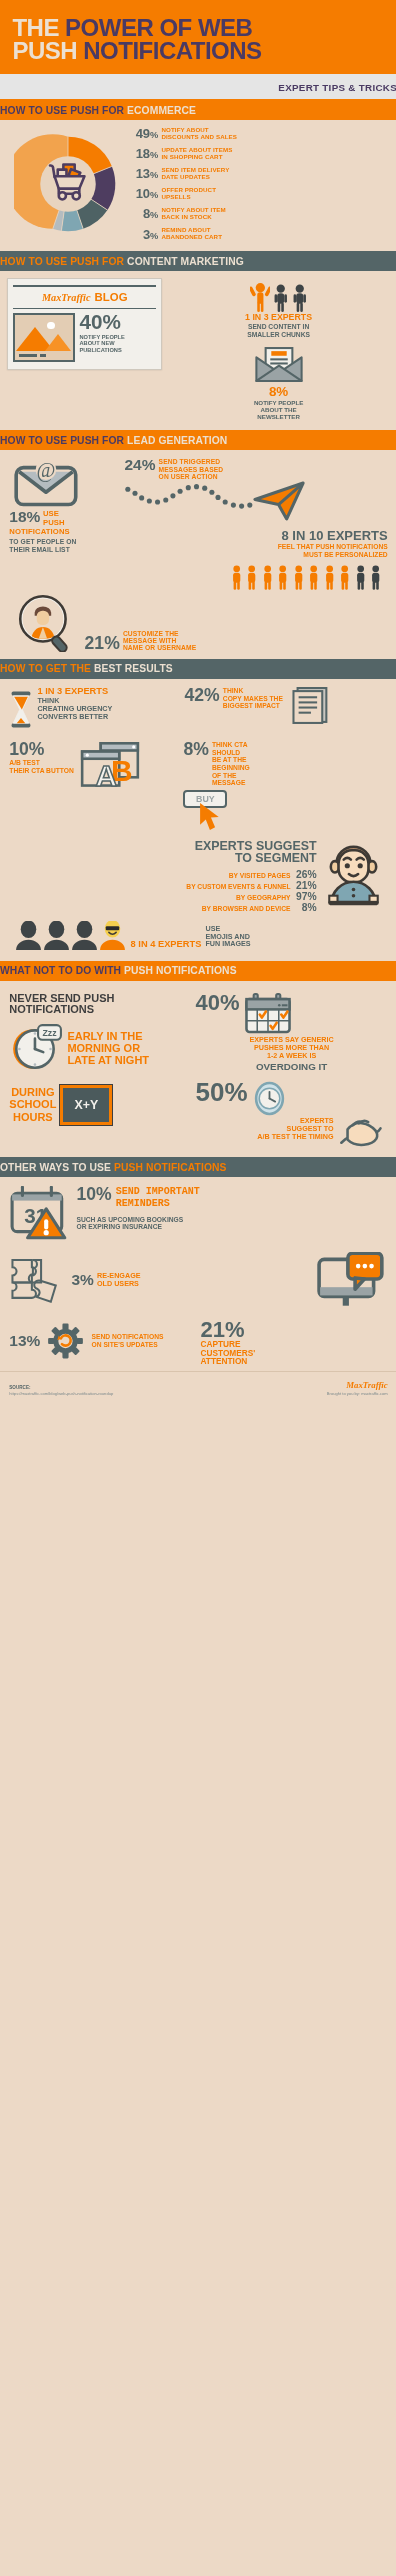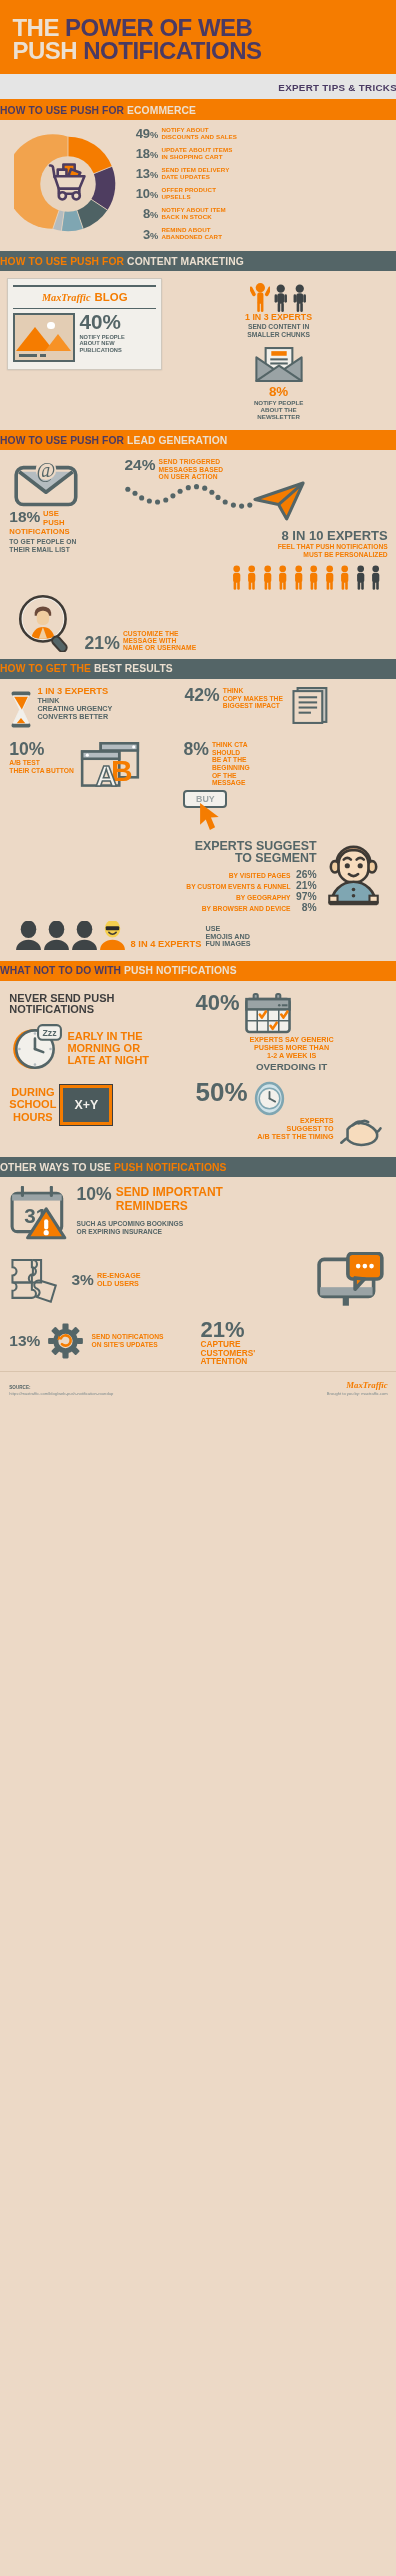--- a/index.html
+++ b/index.html
@@ -170,22 +170,22 @@
   .wn50 .big { font-size:26px; font-weight:bold; color:#546567; line-height:.9; }
   .chalk { width:52px; height:40px; background:#4b5a5c; border:3.1px solid #f57c00;
            outline:1.5px solid #3e3e3e; display:flex; align-items:center;
            justify-content:center; color:#f2f0eb; font-size:12.4px; font-weight:bold; }
 
   
   .ow { padding:9.3px 9.3px 5.2px; }
   .ow-row { display:flex; gap:5.2px; align-items:flex-start; margin-bottom:11.4px; }
   .ow10 { display:flex; gap:4.1px; align-items:flex-start; }
   .ow10 .big { font-size:17.6px; font-weight:bold; color:#546567; line-height:.95; }
-  .ow10 .cap { color:#f57c00; font-weight:bold; font-size:12px; line-height:1.14;
-               text-transform:uppercase; }
+  .ow10 .cap { color:#f57c00; font-weight:bold; font-size:10px; line-height:1.14;
+               text-transform:uppercase;font-family:Liberation Mono, monospace; }
   .ow10 .sub { color:#546567; font-weight:bold; font-size:6.7px; line-height:1.14;
                margin-top:2.6px; text-transform:uppercase; }
   .ow3 { display:flex; gap:3.1px; align-items:center; }
   .ow3 .big { font-size:15.5px; font-weight:bold; color:#546567; line-height:.95; }
   .ow3 .cap { color:#f57c00; font-weight:bold; font-size:7.2px; line-height:1.14;
               text-transform:uppercase; }
   .ow-bottom { display:flex; gap:5.2px; align-items:flex-start; }
   .ow13 { display:flex; gap:3.1px; align-items:center; flex:0 0 186px; }
   .ow13 .big { font-size:15.5px; font-weight:bold; color:#546567; line-height:.95; }
   .ow13 .cap { color:#f57c00; font-weight:bold; font-size:6.7px; line-height:1.14;

